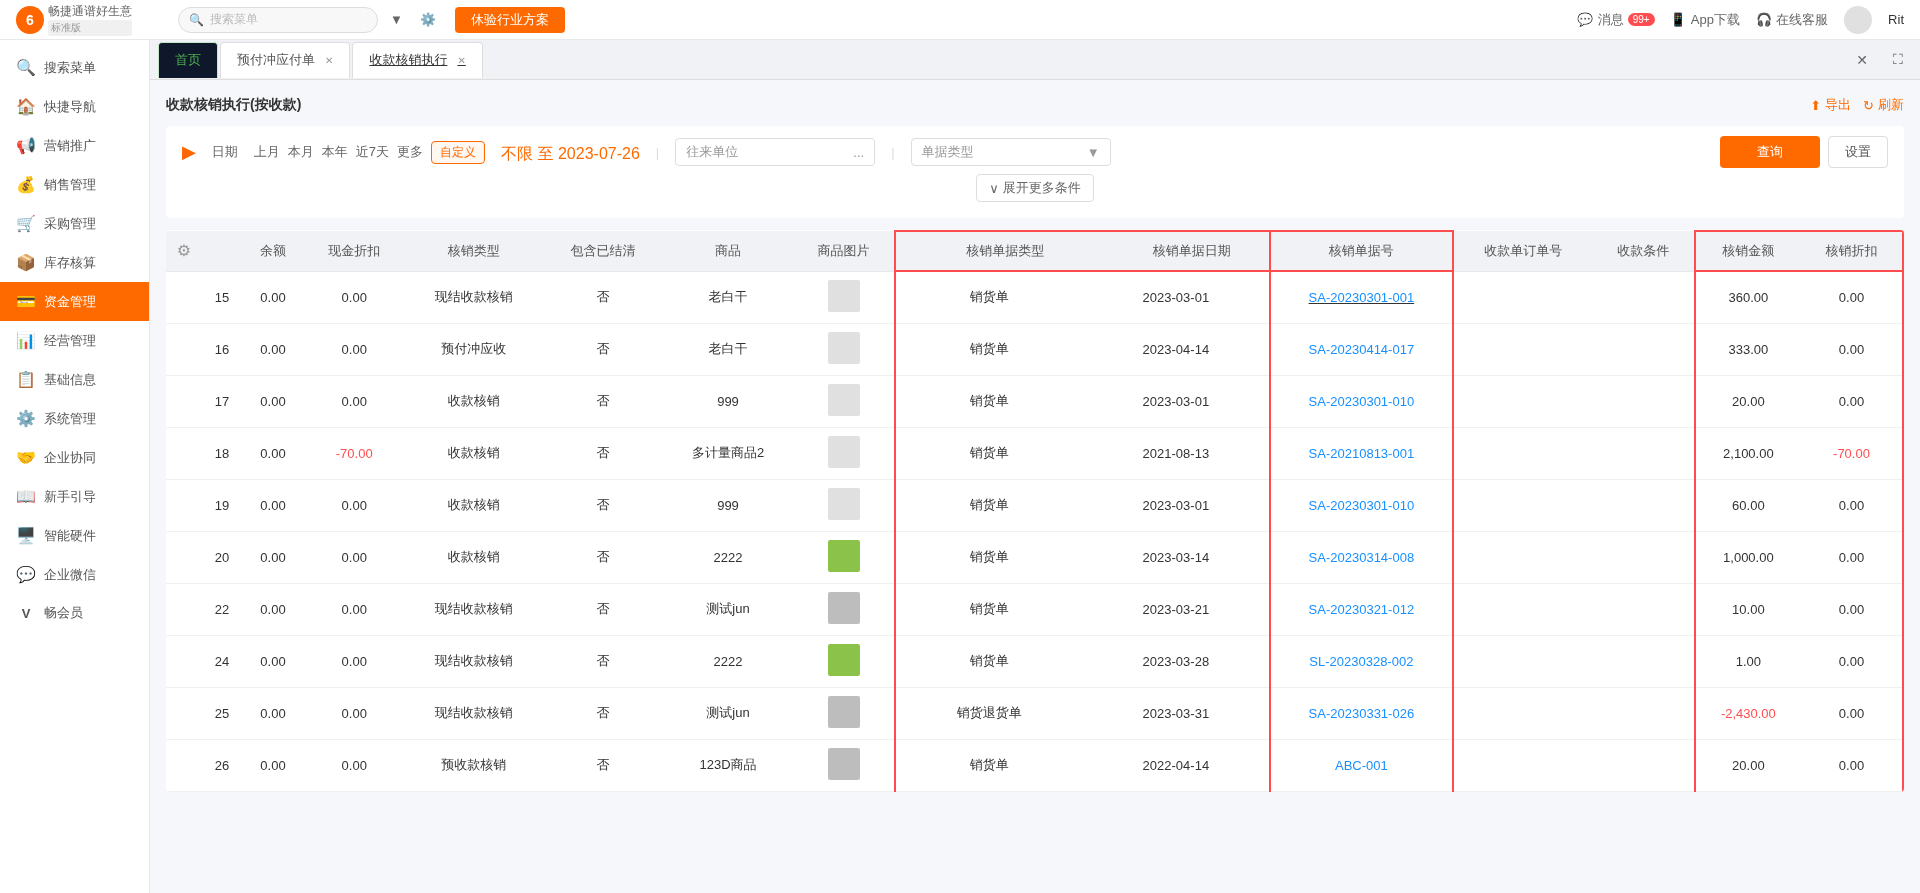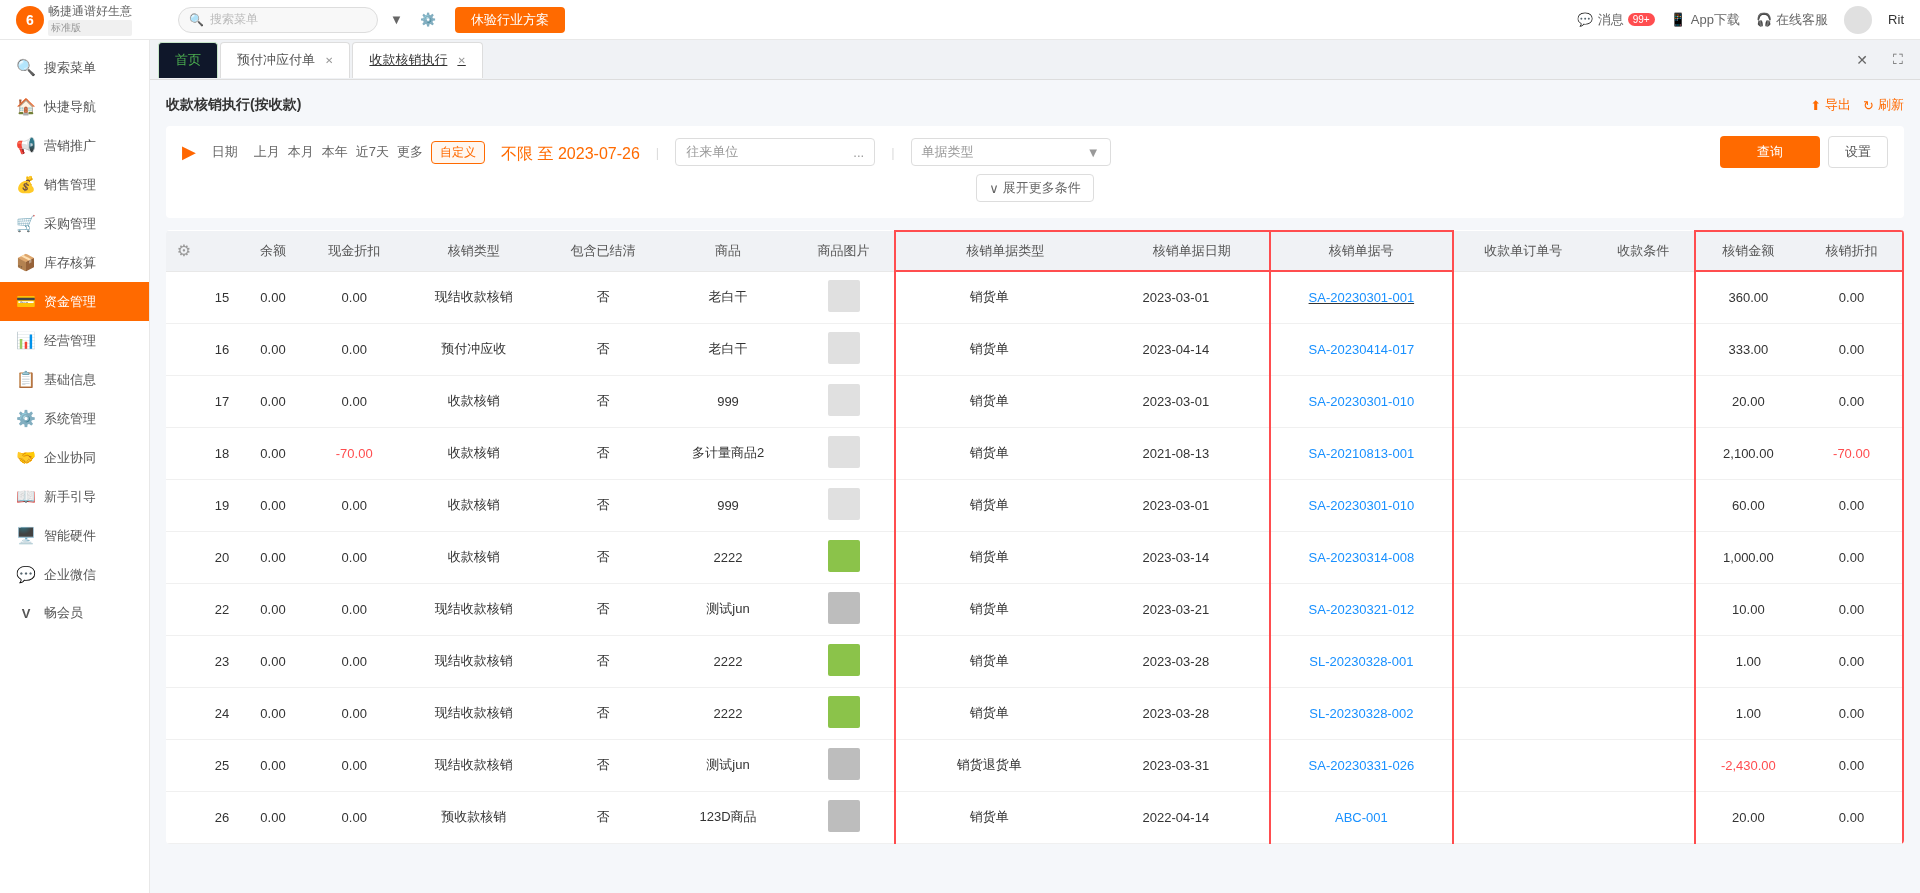--- a/index.html
+++ b/index.html
@@ -416,37 +416,20 @@
     <td class="hl-a-left">销货单</td>
     <td class="hl-a-right">2023-03-21</td>
     <td class="hl-b-left hl-b-right"><span class="text-link">SA-20230321-012</span></td>
     <td></td>
     <td></td>
     <td class="hl-c-left ">10.00</td>
     <td class="hl-c-right ">0.00</td>
   </tr>
                 <tr>
     <td></td>
-    <td>23</td>
-    <td>0.00</td>
-    <td class="">0.00</td>
-    <td>现结收款核销</td>
-    <td>否</td>
-    <td>2222</td>
-    <td><div style="width:32px;height:32px;background:#8bc34a;border-radius:2px;display:inline-block;"></div></td>
-    <td class="hl-a-left">销货单</td>
-    <td class="hl-a-right">2023-03-28</td>
-    <td class="hl-b-left hl-b-right"><span class="text-link">SL-20230328-001</span></td>
-    <td></td>
-    <td></td>
-    <td class="hl-c-left ">1.00</td>
-    <td class="hl-c-right ">0.00</td>
-  </tr>
-                <tr>
-    <td></td>
     <td>24</td>
     <td>0.00</td>
     <td class="">0.00</td>
     <td>现结收款核销</td>
     <td>否</td>
     <td>2222</td>
     <td><div style="width:32px;height:32px;background:#8bc34a;border-radius:2px;display:inline-block;"></div></td>
     <td class="hl-a-left">销货单</td>
     <td class="hl-a-right">2023-03-28</td>
     <td class="hl-b-left hl-b-right"><span class="text-link">SL-20230328-002</span></td>

